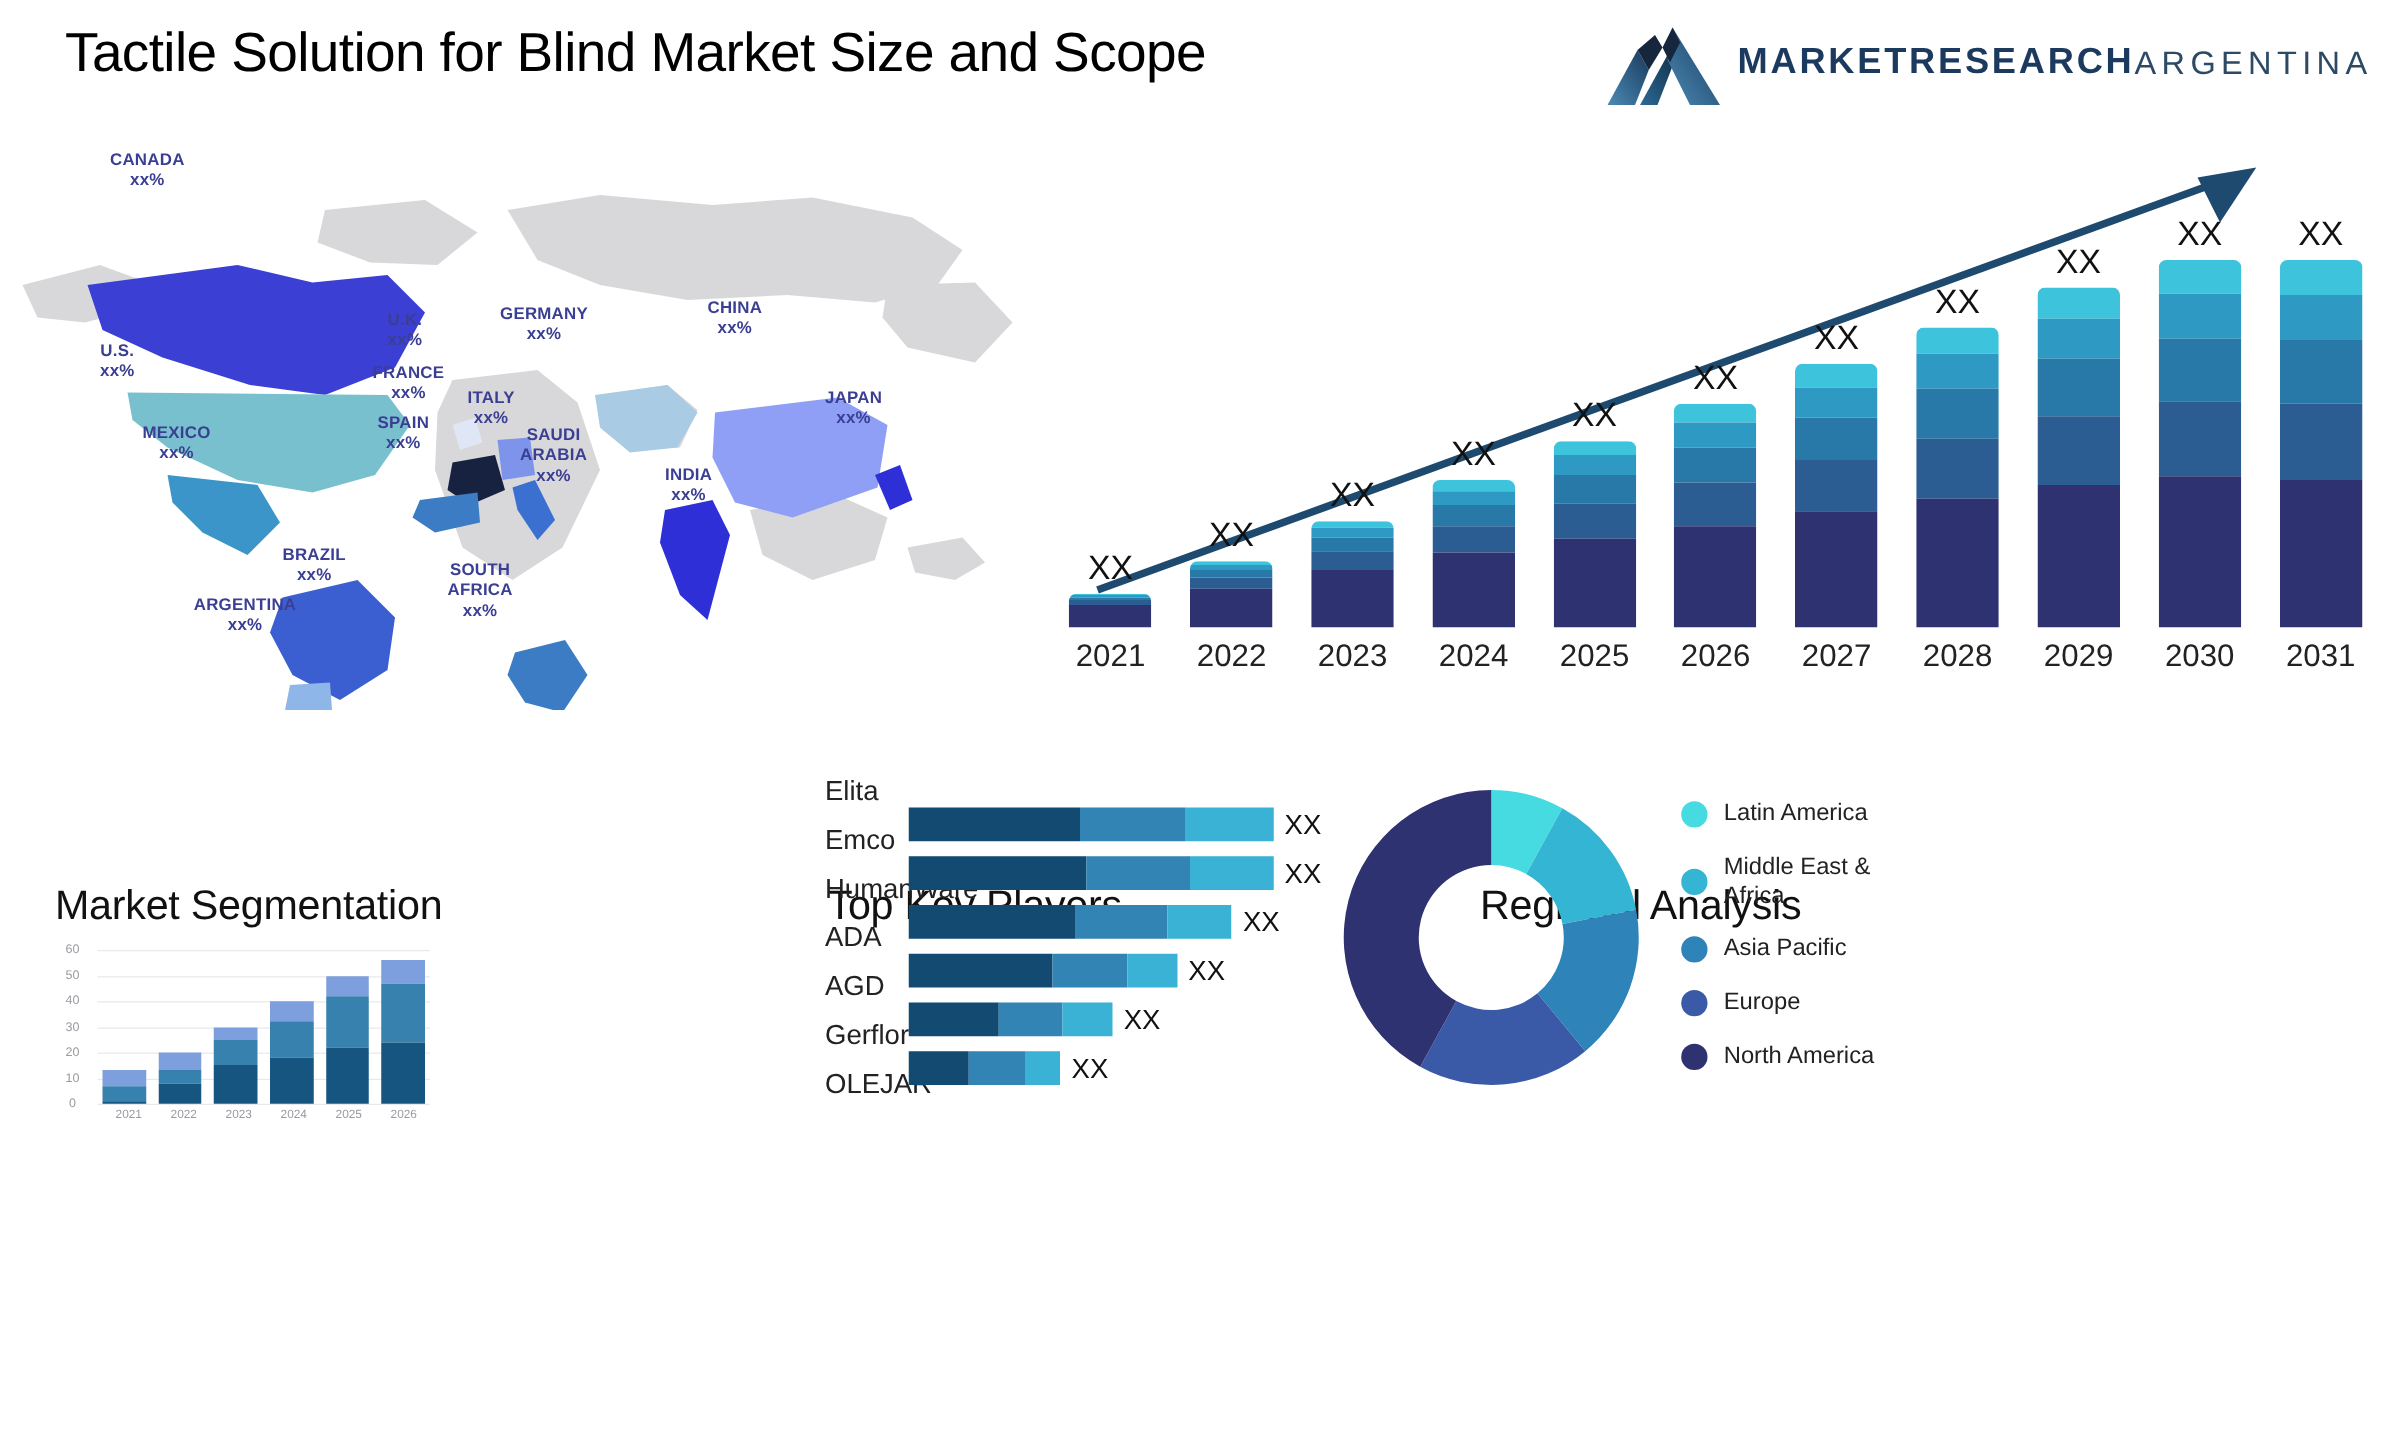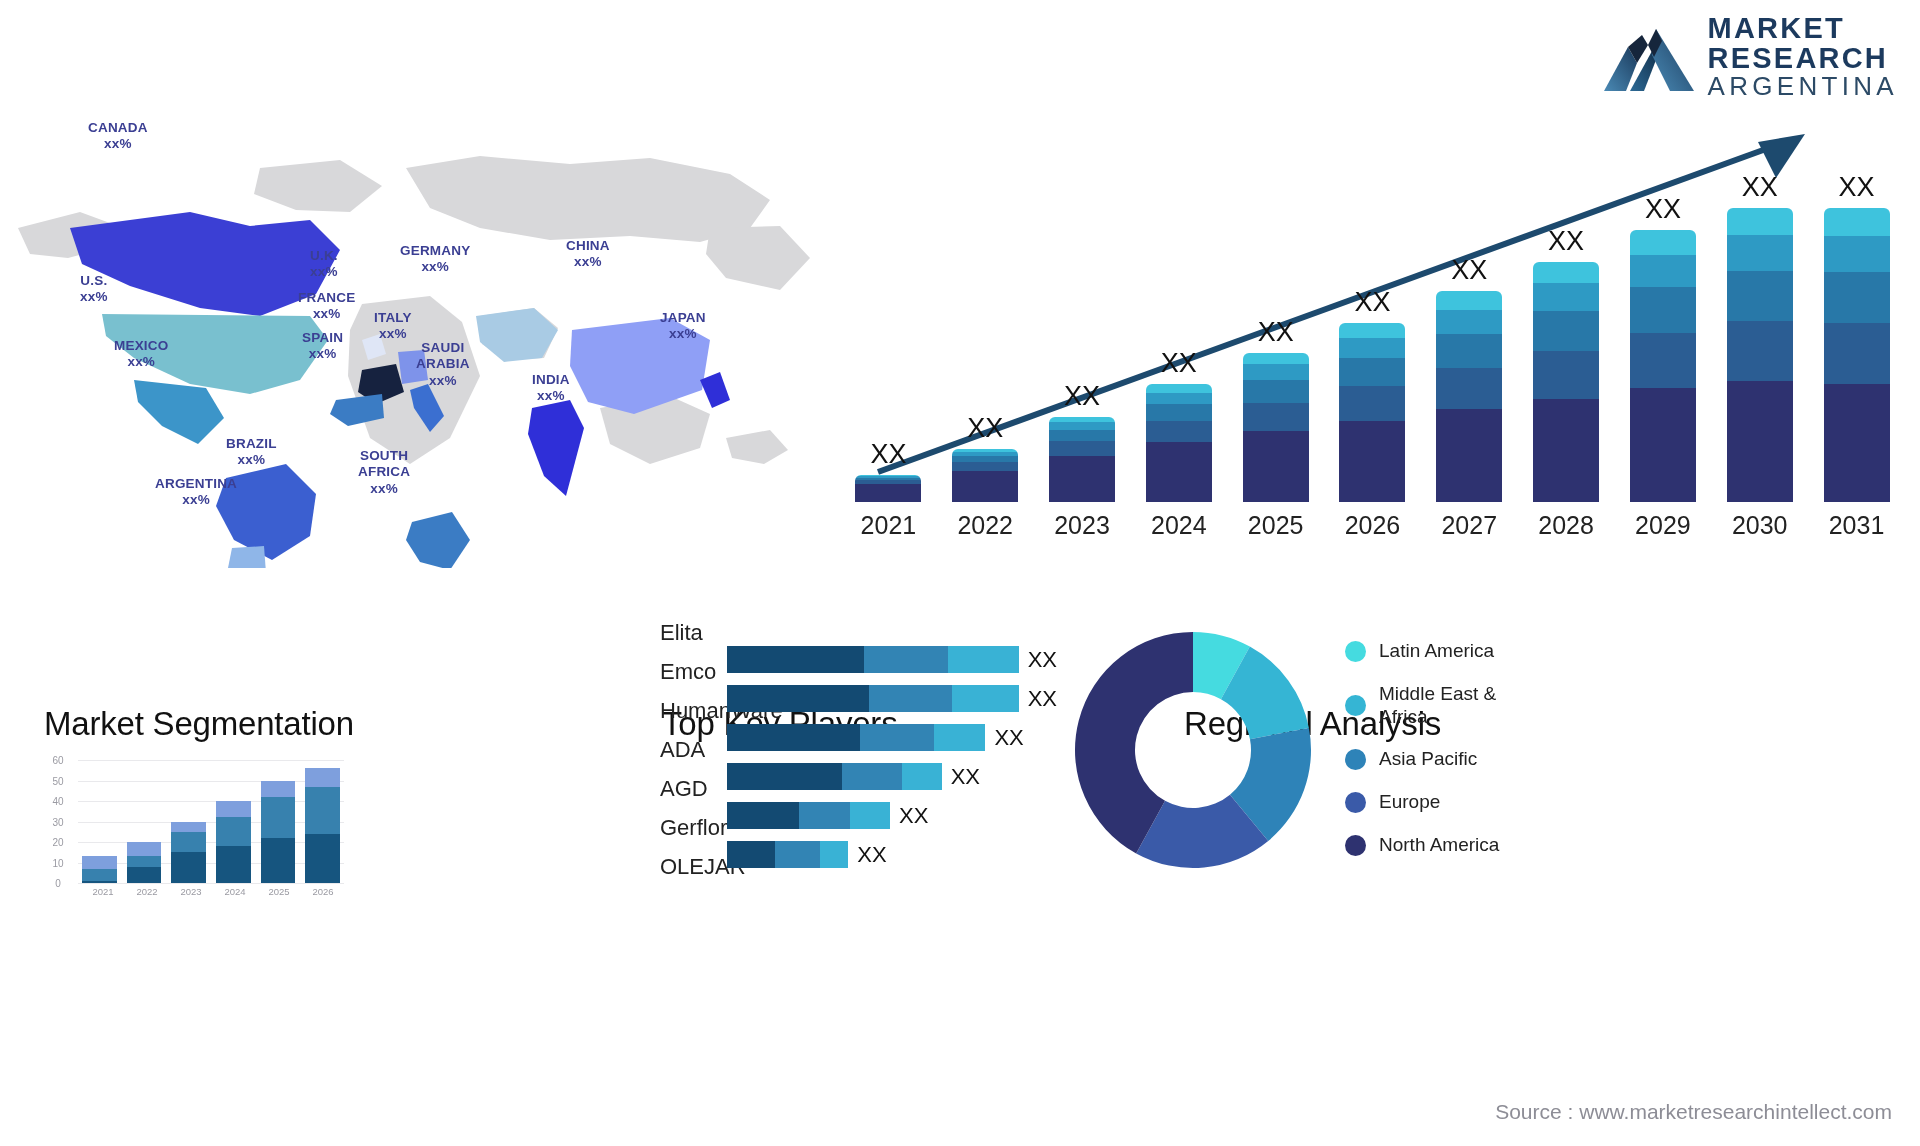--- a/index.html
+++ b/index.html
@@ -13,21 +13,21 @@
 
   
   .title {
     position: absolute; left: 52px; top: 18px;
     font-size: 44px; font-weight: 400; color: #000;
     letter-spacing: -0.5px; white-space: nowrap;
     font-family: "Liberation Sans", sans-serif;
   }
   .logo { position: absolute; right: 22px; top: 14px; display: flex; align-items: center; gap: 14px; }
   .logo-mark { width: 90px; height: 72px; }
-  .logo-text { display: flex; flex-direction: column; line-height: 1.02; }
+  .logo-text { display: flex; flex-direction: row; line-height: 1.02; align-items: center; }
   .logo-l1, .logo-l2 { font-size: 29px; font-weight: 700; color: #1c3a5e; letter-spacing: 2.2px; }
   .logo-l3 { font-size: 26px; font-weight: 400; color: #2c4a66; letter-spacing: 4.3px; }
 
   
   .map-wrap { position: absolute; left: 10px; top: 108px; width: 820px; height: 460px; }
   .map-wrap svg { width: 100%; height: 100%; display: block; }
   .map-label {
     position: absolute; color: #3b3f93; font-size: 13.5px; font-weight: 700;
     text-align: center; line-height: 1.22; letter-spacing: 0.2px; white-space: nowrap;
   }
@@ -79,20 +79,21 @@
   .reg-dot { width: 21px; height: 21px; border-radius: 50%; flex: none; }
   .reg-txt { font-size: 19px; color: #222; line-height: 1.2; max-width: 150px; }
 
   .source { position: absolute; right: 28px; bottom: 22px; font-size: 21px; color: #8d8d96; }
 </style>
 </head>
 <body>
 
 <div id="page">
 
+  <div class="title">Tactile Solution for Blind Market Size and Scope</div>
 
   <div class="logo">
     <svg class="logo-mark" viewBox="0 0 90 72">
       <defs>
         <linearGradient id="lgA" x1="0" y1="1" x2="1" y2="0">
           <stop offset="0" stop-color="#4a8ab5"></stop>
             <stop offset="1" stop-color="#1a3a5c"></stop>
         </linearGradient>
         <linearGradient id="lgB" x1="0" y1="1" x2="1" y2="0">
           <stop offset="0" stop-color="#2d6a96" stop-opacity="1"></stop>
@@ -489,14 +490,13 @@
       <div class="reg-row">
         <span class="reg-dot" style="background: rgb(58, 90, 168);"></span>
         <span class="reg-txt">Europe</span>
       </div>
       <div class="reg-row">
         <span class="reg-dot" style="background: rgb(46, 50, 112);"></span>
         <span class="reg-txt">North America</span>
       </div>
     </div>
 
-  <div class="source">Source : www.marketresearchintellect.com</div>
 </div>
 
 </body></html>

